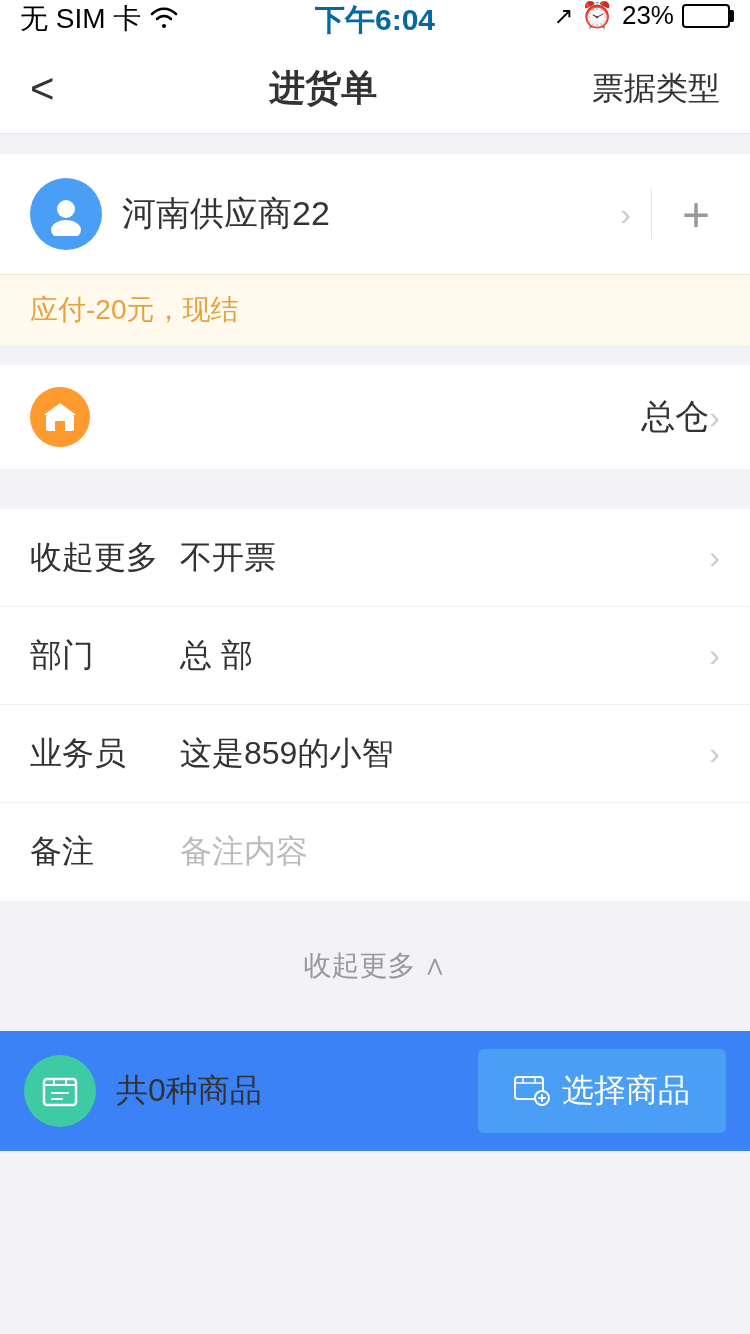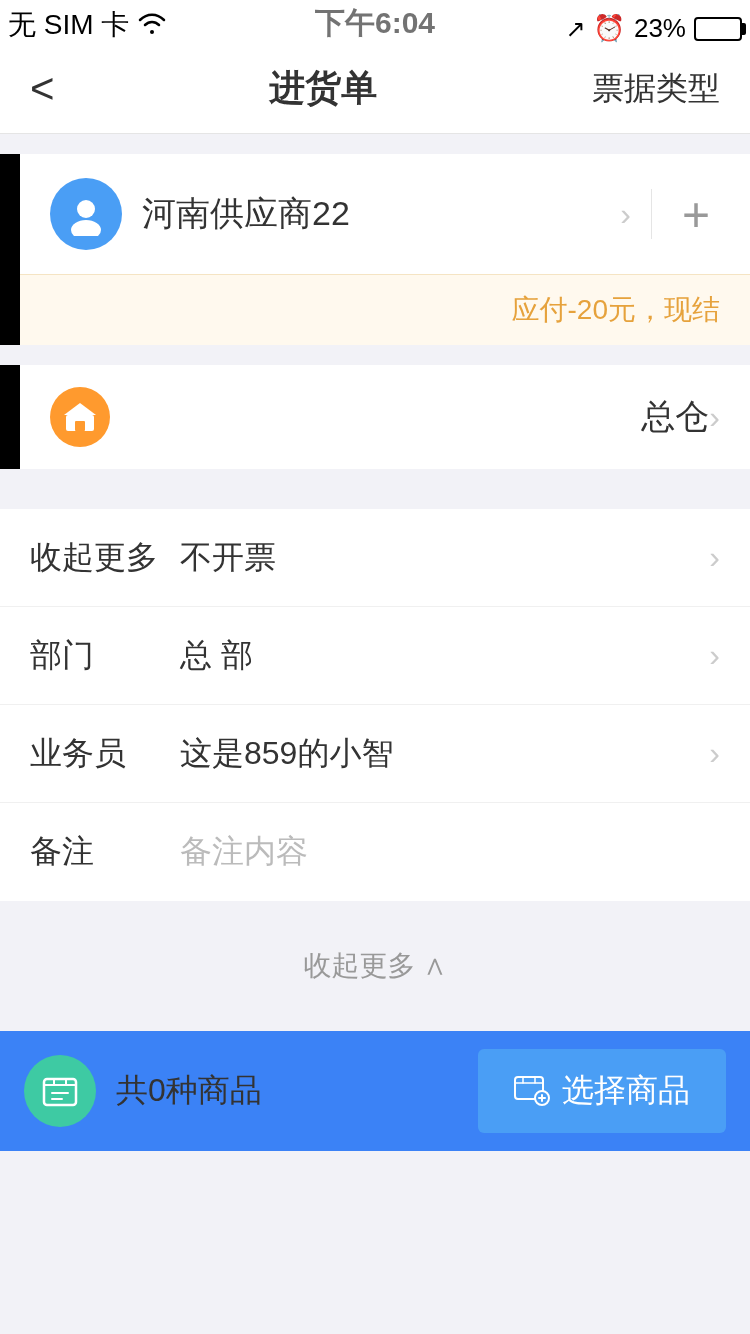--- a/index.html
+++ b/index.html
@@ -12,36 +12,36 @@
       font-size: 32px;
       color: #333;
     }
 
     
     .status-bar {
       width: 750px;
       height: 44px;
       background: #fff;
       display: flex;
-      align-items: flex-end;
+      align-items: flex-start;
       justify-content: space-between;
-      padding: 0 8px;
+      padding: 0 20px;
     }
     .status-left {
       font-size: 28px;
       font-weight: 500;
       color: #000;
       display: flex;
       align-items: center;
       gap: 8px;
     }
     .status-center {
       font-size: 30px;
       font-weight: 600;
-      color: #737373;
+      color: #0369a1;
       position: absolute;
       left: 50%;
       transform: translateX(-50%);
     }
     .status-right {
       font-size: 26px;
       color: #000;
       display: flex;
       align-items: center;
       gap: 8px;
@@ -95,23 +95,22 @@
       color: #333;
     }
     .nav-action {
       font-size: 32px;
       color: #333;
       cursor: pointer;
     }
 
     
     .card {
-      background: #000000;
+      background: #4c1d95;
       margin-bottom: 0;
-      padding-left: 20px;
     }
 
     
     .supplier-row {
       background: #fff;
       display: flex;
       align-items: center;
       padding: 24px 30px;
       border-bottom: none;
     }
@@ -149,21 +148,20 @@
       padding: 0 10px;
     }
 
     
     .notice-row {
       background: #fff9ee;
       padding: 16px 30px;
       font-size: 28px;
       color: #e6a23c;
       border-top: 1px solid #f5e4c3;
-      text-align: right;
     }
 
     
     .gap-sm {
       height: 20px;
       background: #f2f2f7;
     }
 
     
     .warehouse-row {

